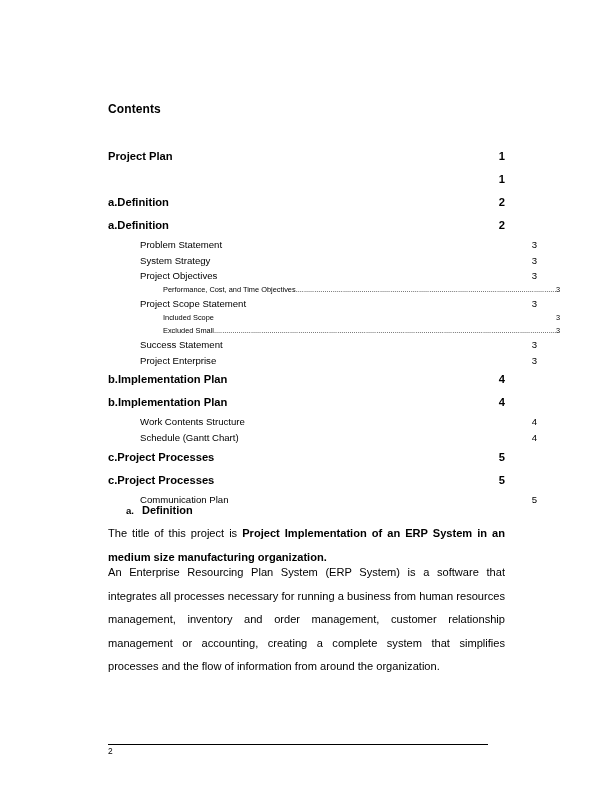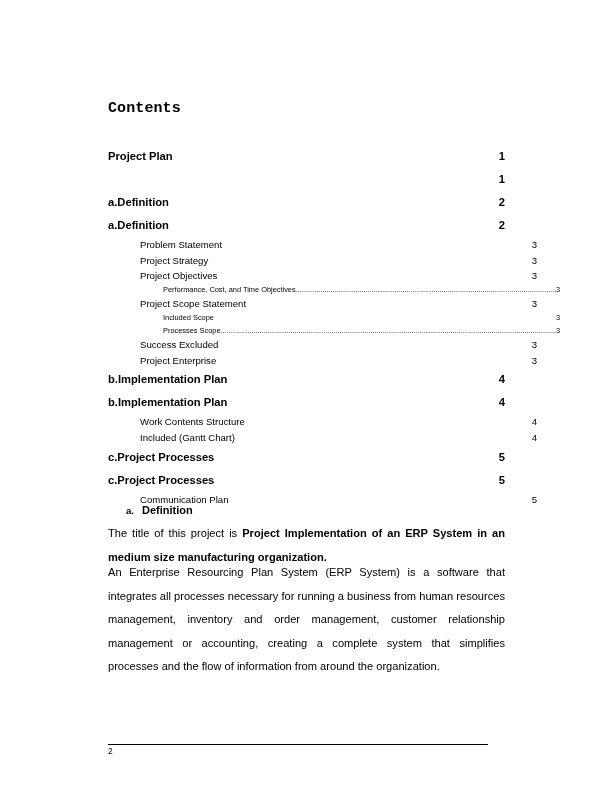--- a/index.html
+++ b/index.html
@@ -22,25 +22,24 @@
     width: 612px;
     height: 792px;
     background: #ffffff;
   }
 
   
   .contents-heading {
     position: absolute;
     left: 108px;
     top: 99px;
-    font-size: 15px;
+    font-size: 12px;
     font-weight: bold;
     letter-spacing: 0.1px;
     line-height: 20px;
-    font-family: Liberation Mono, monospace;
   }
 
   
   .toc {
     position: absolute;
     left: 108px;
     top: 145px;
     width: 397px;
   }
   .toc-row {
@@ -177,21 +176,21 @@
         <span class="toc-label">a.Definition</span>
         <span class="toc-leader"></span>
         <span class="toc-page">2</span>
       </div>
       <div class="toc-row lvl2">
         <span class="toc-label">Problem Statement</span>
         <span class="toc-leader"></span>
         <span class="toc-page">3</span>
       </div>
       <div class="toc-row lvl2">
-        <span class="toc-label">Project Strategy</span>
+        <span class="toc-label">System Strategy</span>
         <span class="toc-leader"></span>
         <span class="toc-page">3</span>
       </div>
       <div class="toc-row lvl2">
         <span class="toc-label">Project Objectives</span>
         <span class="toc-leader"></span>
         <span class="toc-page">3</span>
       </div>
       <div class="toc-row lvl3">
         <span class="toc-label">Performance, Cost, and Time Objectives</span>
@@ -202,26 +201,26 @@
         <span class="toc-label">Project Scope Statement</span>
         <span class="toc-leader"></span>
         <span class="toc-page">3</span>
       </div>
       <div class="toc-row lvl3">
         <span class="toc-label">Included Scope</span>
         <span class="toc-leader"></span>
         <span class="toc-page">3</span>
       </div>
       <div class="toc-row lvl3">
-        <span class="toc-label">Processes Scope</span>
-        <span class="toc-leader"></span>
-        <span class="toc-page">3</span>
-      </div>
-      <div class="toc-row lvl2">
-        <span class="toc-label">Success Excluded</span>
+        <span class="toc-label">Excluded Small</span>
+        <span class="toc-leader"></span>
+        <span class="toc-page">3</span>
+      </div>
+      <div class="toc-row lvl2">
+        <span class="toc-label">Success Statement</span>
         <span class="toc-leader"></span>
         <span class="toc-page">3</span>
       </div>
       <div class="toc-row lvl2">
         <span class="toc-label">Project Enterprise</span>
         <span class="toc-leader"></span>
         <span class="toc-page">3</span>
       </div>
       <div class="toc-row lvl1">
         <span class="toc-label">b.Implementation Plan</span>
@@ -232,21 +231,21 @@
         <span class="toc-label">b.Implementation Plan</span>
         <span class="toc-leader"></span>
         <span class="toc-page">4</span>
       </div>
       <div class="toc-row lvl2">
         <span class="toc-label">Work Contents Structure</span>
         <span class="toc-leader"></span>
         <span class="toc-page">4</span>
       </div>
       <div class="toc-row lvl2">
-        <span class="toc-label">Included (Gantt Chart)</span>
+        <span class="toc-label">Schedule (Gantt Chart)</span>
         <span class="toc-leader"></span>
         <span class="toc-page">4</span>
       </div>
       <div class="toc-row lvl1">
         <span class="toc-label">c.Project Processes</span>
         <span class="toc-leader"></span>
         <span class="toc-page">5</span>
       </div>
       <div class="toc-row lvl1">
         <span class="toc-label">c.Project Processes</span>

